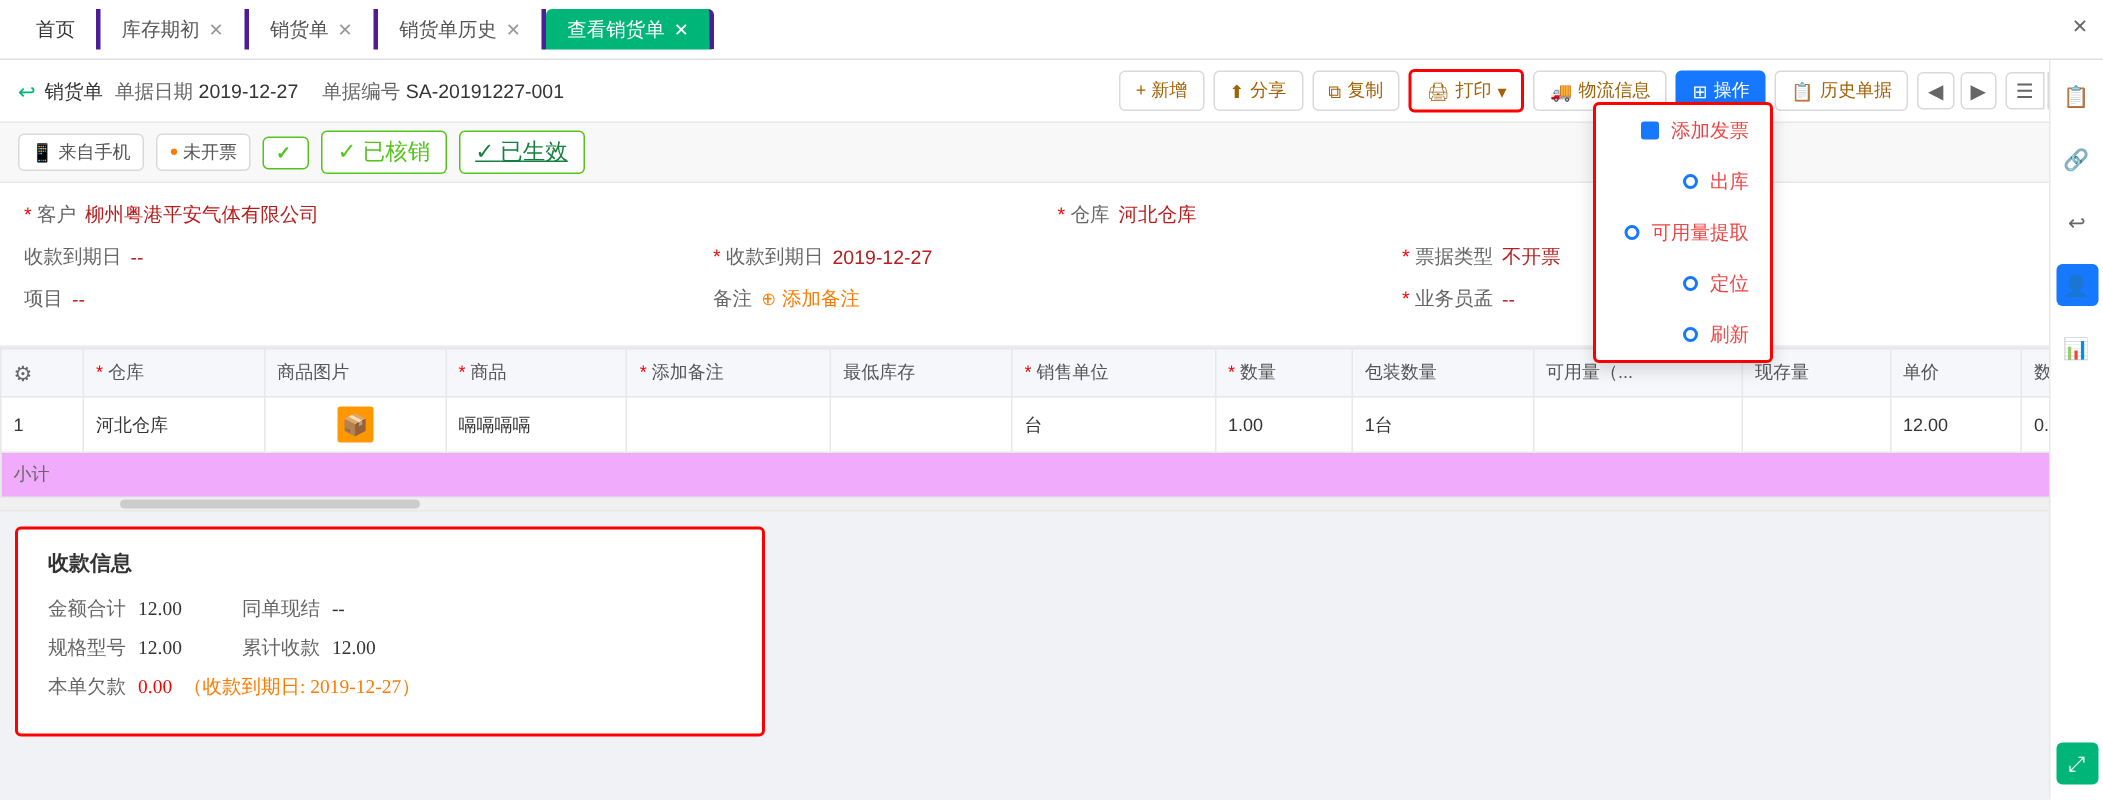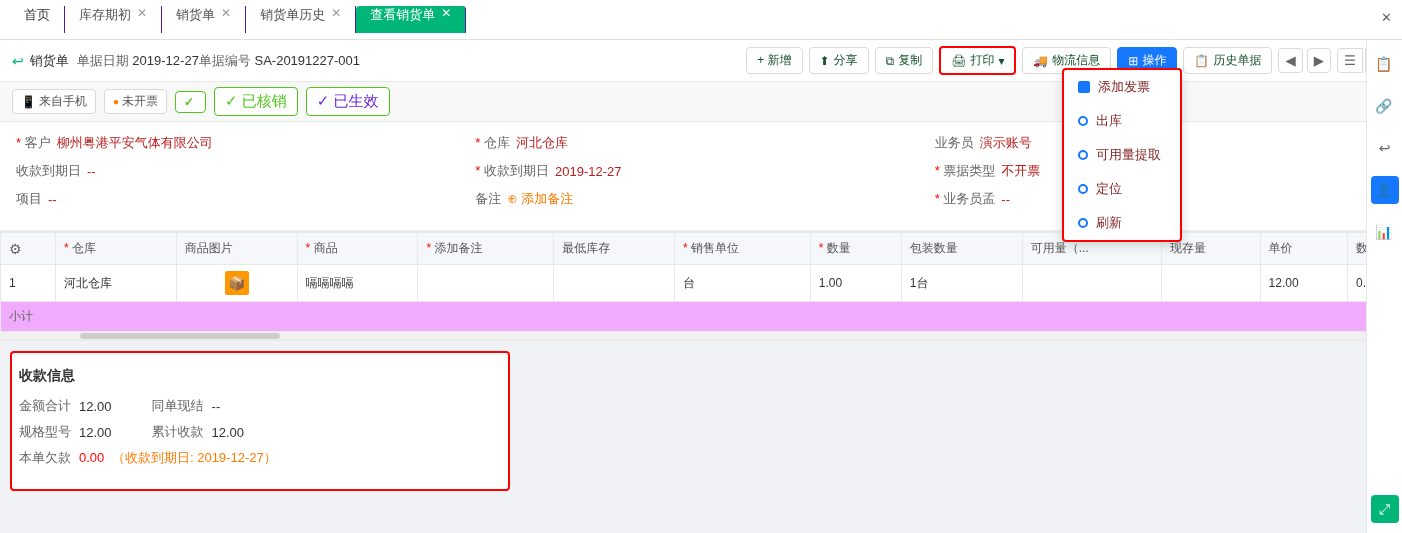--- a/index.html
+++ b/index.html
@@ -5,23 +5,23 @@
     * { box-sizing: border-box; margin: 0; padding: 0; }
     body { font-family: 'Microsoft YaHei', Arial, sans-serif; font-size: 13px; background: #f0f2f5; color: #333; overflow: hidden; }
 
     
     .tab-bar {
       display: flex; align-items: center; background: #fff;
       border-bottom: 1px solid #e0e0e0; padding: 0 10px;
       height: 40px; position: relative;
     }
     .tab-item {
-      display: flex; padding: 0 14px;
+      display: flex; align-items: center; padding: 0 14px;
       height: 27px; cursor: pointer; font-size: 13px;
-      border-right: 1px solid #4c1d95; color: #555;
+      border-right: 3px solid #4c1d95; color: #555;
       white-space: nowrap;
     }
     .tab-item:first-child { color: #333; }
     .tab-item .tab-close {
       margin-left: 6px; color: #999; font-size: 12px; cursor: pointer;
     }
     .tab-item.active {
       background: #00b578; color: #fff; border-radius: 4px 4px 0 0;
     }
     .tab-item.active .tab-close { color: #fff; }
@@ -30,41 +30,41 @@
     }
 
     
     .toolbar {
       display: flex; align-items: center; background: #fff;
       padding: 6px 12px; border-bottom: 1px solid #e8e8e8;
       gap: 8px; flex-wrap: wrap;
     }
     .doc-title { display: flex; align-items: center; gap: 6px; font-size: 13px; color: #333; }
     .doc-icon { color: #00b578; font-size: 14px; }
-    .doc-meta { display: flex; align-items: center; flex: 1; }
+    .doc-meta { display: flex; align-items: center; gap: 16px; flex: 1; }
     .meta-item { font-size: 13px; color: #333; }
     .meta-label { color: #666; }
     .toolbar-actions { display: flex; align-items: center; gap: 6px; margin-left: auto; }
     .btn-action {
       display: flex; align-items: center; gap: 4px; padding: 4px 10px;
       border: 1px solid #d9d9d9; border-radius: 4px; background: #fff;
-      cursor: pointer; font-size: 12px; color: #14532d; white-space: nowrap;
+      cursor: pointer; font-size: 12px; color: #a16207; white-space: nowrap;
     }
     .btn-action.active-op {
       background: #1677ff; color: #fff; border-color: #1677ff;
     }
     .btn-print {
       border: 2px solid red !important;
     }
     .btn-status {
       padding: 4px 10px; border-radius: 4px; font-size: 15px;
       border: 1px solid; cursor: pointer;
     }
     .btn-hexiao { background: #fff; color: #52c41a; border-color: #52c41a; }
-    .btn-shengxiao { background: #fff; color: #6d28d9; border-color: #52c41a; }
+    .btn-shengxiao { background: #fff; color: #15803d; border-color: #52c41a; text-decoration: underline; }
     .nav-arrows { display: flex; gap: 4px; }
     .nav-arrow { padding: 4px 6px; border: 1px solid #d9d9d9; border-radius: 4px; cursor: pointer; color: #666; background: #fff; }
     .view-btns { display: flex; gap: 2px; }
     .view-btn { padding: 4px 6px; border: 1px solid #d9d9d9; background: #fff; cursor: pointer; color: #666; }
     .view-btn:first-child { border-radius: 4px 0 0 4px; }
     .view-btn:last-child { border-radius: 0 4px 4px 0; }
 
     
     .toolbar2 {
       display: flex; align-items: center; background: #f8f8f8;
@@ -129,41 +129,41 @@
       padding: 6px 8px; border: 1px solid #e8e8e8; color: #333;
     }
     .subtotal-row td { background: #f0abfc; color: #666; }
     .gear-icon { color: #666; font-size: 14px; }
 
     
     .bottom-section {
       display: flex; padding: 0; border-top: 1px solid #e8e8e8;
     }
     .payment-info {
-      border: 2px solid red; border-radius: 4px; padding: 14px 7px;
+      border: 2px solid red; border-radius: 4px; padding: 14px 20px;
       margin: 10px; min-width: 500px; background: #fff;
     }
     .payment-title { font-weight: bold; font-size: 14px; margin-bottom: 12px; }
     .payment-row {
-      display: flex; gap: 40px; margin-bottom: 8px; align-items: center;
+      display: flex; gap: 40px; margin-bottom: 8px; align-items: center; font-family: Liberation Serif, serif;
     }
     .payment-item { display: flex; align-items: center; gap: 8px; }
     .payment-label { color: #666; font-size: 13px; }
     .payment-value { color: #333; font-size: 13px; }
     .payment-value.red { color: red; }
     .dropdown-menu {
       position: absolute; top: 68px; right: 220px;
       background: #fff; border: 2px solid red; border-radius: 4px;
       box-shadow: 0 4px 12px rgba(0,0,0,0.15);
       z-index: 200; min-width: 120px;
       pointer-events: all;
     }
     .dropdown-item {
       display: flex; align-items: center; gap: 8px;
-      padding: 8px 14px; cursor: pointer; font-size: 13px; color: #7f1d1d;
+      padding: 8px 14px; cursor: pointer; font-size: 13px; color: #ef4444; justify-content: flex-end;
     }
     .dropdown-item .dot-icon { width: 12px; height: 12px; border-radius: 2px; display: inline-block; }
     .dot-blue { background: #1677ff; }
     .dot-circle { width: 10px; height: 10px; border-radius: 50%; border: 2px solid #1677ff; display: inline-block; }
 
     
     .right-sidebar {
       position: fixed; right: 0; top: 40px; bottom: 0;
       width: 36px; background: #fff; border-left: 1px solid #e8e8e8;
       display: flex; flex-direction: column; align-items: center;
@@ -288,24 +288,20 @@
 
 <div class="form-section">
   <div class="form-row">
     <div class="form-field">
       <span class="field-label required">客户</span>
       <span class="field-value">柳州粤港平安气体有限公司</span>
     </div>
     <div class="form-field">
       <span class="field-label required">仓库</span>
       <span class="field-value">河北仓库</span>
-    </div>
-    <div class="form-field">
-      <span class="field-label">业务员</span>
-      <span class="field-value">演示账号</span>
     </div>
   </div>
   <div class="form-row">
     <div class="form-field">
       <span class="field-label">收款到期日</span>
       <span class="field-value">--</span>
     </div>
     <div class="form-field">
       <span class="field-label required">收款到期日</span>
       <span class="field-value">2019-12-27</span>

